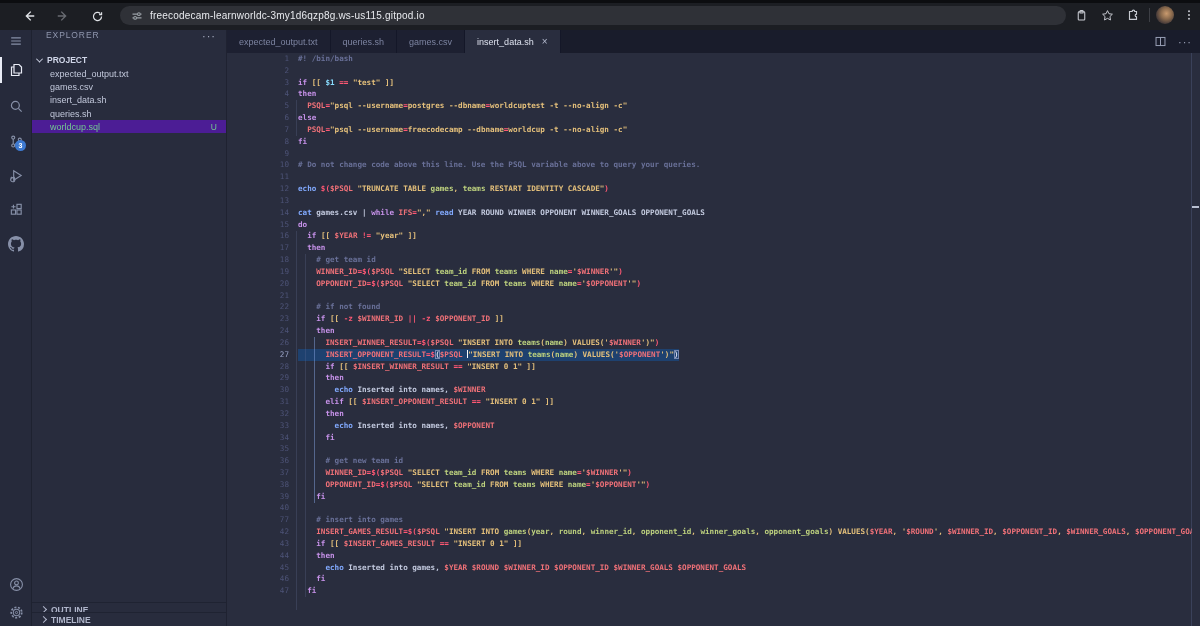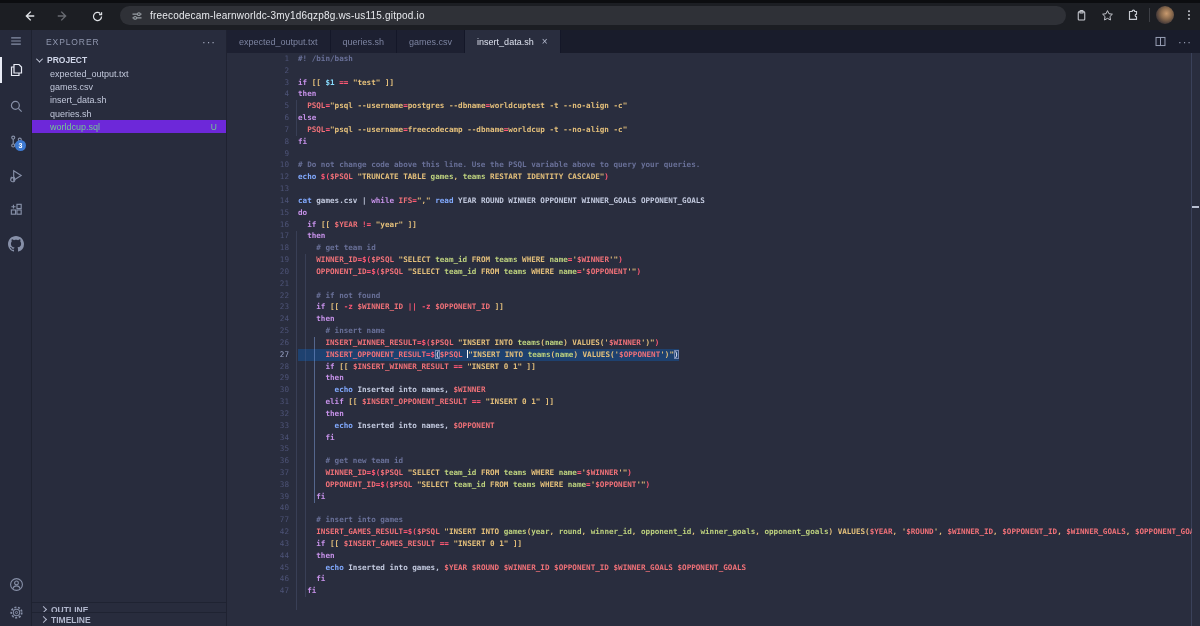--- a/index.html
+++ b/index.html
@@ -18,26 +18,26 @@
           background:radial-gradient(circle at 58% 42%, #c99a6e 0%, #8a6a4d 38%, #4a3d3a 68%, #23242e 100%);}
   
   .vscode{position:absolute;top:30px;left:0;width:1200px;height:596px;background:#292d3e;}
   .activitybar{position:absolute;left:0;top:0;width:32px;height:596px;background:#262a3b;border-right:1px solid #1e2230;box-sizing:border-box;}
   .ab-icon{position:absolute;left:0;width:32px;height:26px;display:flex;align-items:center;justify-content:center;color:#8archive;color:#8790a8;}
   .ab-icon.active{color:#e9ecf6;}
   .ab-indicator{position:absolute;left:0;top:27px;width:2px;height:26px;background:#e9ecf6;}
   .scm-badge{position:absolute;left:15px;top:12px;width:11px;height:11px;border-radius:50%;background:#3e7ad1;color:#fff;
              font-size:7px;line-height:11px;text-align:center;font-weight:bold;}
   .sidebar{position:absolute;left:32px;top:0;width:195px;height:596px;background:#282c3d;border-right:1px solid #1f2231;box-sizing:border-box;}
-  .sb-header{height:23px;display:flex;align-items:center;padding:0 10px 0 14px;color:#9097ae;font-size:8.5px;letter-spacing:.9px;}
+  .sb-header{height:23px;display:flex;padding:0 10px 0 14px;color:#9097ae;font-size:8.5px;letter-spacing:.9px;}
   .sb-header .ttl{flex:1;}
   .sb-actions{color:#aab0c4;font-size:11px;letter-spacing:1px;}
   .sb-section{height:14px;display:flex;align-items:center;font-weight:bold;font-size:8.5px;color:#d0d6e8;padding-left:5px;gap:5px;}
   .file-row{height:13.3px;display:flex;align-items:center;padding-left:18px;font-size:9px;color:#c2c8db;}
-  .file-row.selected{background:#6d28d9;color:#73c991;}
+  .file-row.selected{background:#4c1d95;color:#73c991;}
   .file-badge{margin-left:auto;margin-right:9px;color:#73c991;font-size:8.5px;}
   .sb-collapse{position:absolute;left:0;right:0;height:14px;border-top:1px solid #1f2332;display:flex;align-items:center;
                font-weight:bold;font-size:8.5px;color:#b0b6cb;padding-left:9px;gap:5px;background:#282c3d;box-sizing:border-box;}
   .chev{display:inline-block;width:4px;height:4px;border-right:1px solid currentColor;border-bottom:1px solid currentColor;}
   .chev.down{transform:rotate(45deg) translate(-1px,-1px);}
   .chev.right{transform:rotate(-45deg);}
   
   .tabsbar{position:absolute;left:227px;top:0;width:973px;height:23px;background:#191c2b;display:flex;}
   .tab{height:23px;display:flex;align-items:center;padding:0 12px;font-size:9px;color:#7c83a0;background:#1d2031;border-right:1px solid #141728;}
   .tab.active{background:#292d3e;color:#dde1ee;}
@@ -252,34 +252,34 @@
           <div class="line"><span class="ln">1</span><span class="lc"><span class="lci"><span class="tok-c">#! /bin/bash</span></span></span></div>
           <div class="line"><span class="ln">2</span><span class="lc"><span class="lci"></span></span></div>
           <div class="line"><span class="ln">3</span><span class="lc"><span class="lci"><span class="tok-k">if </span><span class="tok-s">[[ </span><span class="tok-cy">$1 </span><span class="tok-r">== </span><span class="tok-s">"test" ]]</span></span></span></div>
           <div class="line"><span class="ln">4</span><span class="lc"><span class="lci"><span class="tok-k">then</span></span></span></div>
           <div class="line"><span class="ln">5</span><span class="lc"><span class="lci"><span class="tok-p">  </span><span class="tok-v">PSQL</span><span class="tok-r">=</span><span class="tok-s">"psql --username</span><span class="tok-r">=</span><span class="tok-s">postgres --dbname</span><span class="tok-r">=</span><span class="tok-s">worldcuptest -t --no-align -c"</span></span></span></div>
           <div class="line"><span class="ln">6</span><span class="lc"><span class="lci"><span class="tok-k">else</span></span></span></div>
           <div class="line"><span class="ln">7</span><span class="lc"><span class="lci"><span class="tok-p">  </span><span class="tok-v">PSQL</span><span class="tok-r">=</span><span class="tok-s">"psql --username</span><span class="tok-r">=</span><span class="tok-s">freecodecamp --dbname</span><span class="tok-r">=</span><span class="tok-s">worldcup -t --no-align -c"</span></span></span></div>
           <div class="line"><span class="ln">8</span><span class="lc"><span class="lci"><span class="tok-k">fi</span></span></span></div>
           <div class="line"><span class="ln">9</span><span class="lc"><span class="lci"></span></span></div>
           <div class="line"><span class="ln">10</span><span class="lc"><span class="lci"><span class="tok-c"># Do not change code above this line. Use the PSQL variable above to query your queries.</span></span></span></div>
+          <div class="line"><span class="ln">11</span><span class="lc"><span class="lci"></span></span></div>
           <div class="line"><span class="ln">12</span><span class="lc"><span class="lci"><span class="tok-b">echo </span><span class="tok-r">$(</span><span class="tok-v">$PSQL</span><span class="tok-s"> "TRUNCATE TABLE </span><span class="tok-g">games</span><span class="tok-s">, </span><span class="tok-g">teams</span><span class="tok-s"> RESTART IDENTITY CASCADE"</span><span class="tok-r">)</span></span></span></div>
           <div class="line"><span class="ln">13</span><span class="lc"><span class="lci"></span></span></div>
           <div class="line"><span class="ln">14</span><span class="lc"><span class="lci"><span class="tok-b">cat </span><span class="tok-p">games.csv | </span><span class="tok-k">while </span><span class="tok-v">IFS</span><span class="tok-r">=</span><span class="tok-s">"," </span><span class="tok-b">read </span><span class="tok-p">YEAR ROUND WINNER OPPONENT WINNER_GOALS OPPONENT_GOALS</span></span></span></div>
           <div class="line"><span class="ln">15</span><span class="lc"><span class="lci"><span class="tok-k">do</span></span></span></div>
           <div class="line"><span class="ln">16</span><span class="lc"><span class="lci"><span class="tok-p">  </span><span class="tok-k">if </span><span class="tok-s">[[ </span><span class="tok-v">$YEAR </span><span class="tok-r">!= </span><span class="tok-s">"year" ]]</span></span></span></div>
           <div class="line"><span class="ln">17</span><span class="lc"><span class="lci"><span class="tok-p">  </span><span class="tok-k">then</span></span></span></div>
           <div class="line"><span class="ln">18</span><span class="lc"><span class="lci"><span class="tok-p">    </span><span class="tok-c"># get team id</span></span></span></div>
           <div class="line"><span class="ln">19</span><span class="lc"><span class="lci"><span class="tok-p">    </span><span class="tok-v">WINNER_ID</span><span class="tok-r">=$(</span><span class="tok-v">$PSQL</span><span class="tok-s"> "SELECT </span><span class="tok-g">team_id</span><span class="tok-s"> FROM </span><span class="tok-g">teams</span><span class="tok-s"> WHERE </span><span class="tok-g">name</span><span class="tok-r">=</span><span class="tok-s">'</span><span class="tok-v">$WINNER</span><span class="tok-s">'"</span><span class="tok-r">)</span></span></span></div>
           <div class="line"><span class="ln">20</span><span class="lc"><span class="lci"><span class="tok-p">    </span><span class="tok-v">OPPONENT_ID</span><span class="tok-r">=$(</span><span class="tok-v">$PSQL</span><span class="tok-s"> "SELECT </span><span class="tok-g">team_id</span><span class="tok-s"> FROM </span><span class="tok-g">teams</span><span class="tok-s"> WHERE </span><span class="tok-g">name</span><span class="tok-r">=</span><span class="tok-s">'</span><span class="tok-v">$OPPONENT</span><span class="tok-s">'"</span><span class="tok-r">)</span></span></span></div>
           <div class="line"><span class="ln">21</span><span class="lc"><span class="lci"></span></span></div>
           <div class="line"><span class="ln">22</span><span class="lc"><span class="lci"><span class="tok-p">    </span><span class="tok-c"># if not found</span></span></span></div>
           <div class="line"><span class="ln">23</span><span class="lc"><span class="lci"><span class="tok-p">    </span><span class="tok-k">if </span><span class="tok-s">[[ </span><span class="tok-r">-z </span><span class="tok-v">$WINNER_ID </span><span class="tok-r">|| -z </span><span class="tok-v">$OPPONENT_ID</span><span class="tok-s"> ]]</span></span></span></div>
           <div class="line"><span class="ln">24</span><span class="lc"><span class="lci"><span class="tok-p">    </span><span class="tok-k">then</span></span></span></div>
-          <div class="line"><span class="ln">25</span><span class="lc"><span class="lci"><span class="tok-p">      </span><span class="tok-c"># insert name</span></span></span></div>
           <div class="line"><span class="ln">26</span><span class="lc"><span class="lci"><span class="tok-p">      </span><span class="tok-v">INSERT_WINNER_RESULT</span><span class="tok-r">=$(</span><span class="tok-v">$PSQL</span><span class="tok-s"> "INSERT INTO </span><span class="tok-g">teams</span><span class="tok-s">(</span><span class="tok-g">name</span><span class="tok-s">) VALUES('</span><span class="tok-v">$WINNER</span><span class="tok-s">')"</span><span class="tok-r">)</span></span></span></div>
           <div class="line current"><span class="ln">27</span><span class="lc"><span class="lci"><span class="tok-p">      </span><span class="tok-v">INSERT_OPPONENT_RESULT</span><span class="tok-r">=$</span><span class="tok-bx">(</span><span class="tok-v">$PSQL</span><span class="tok-p"> </span><span class="cur"></span><span class="tok-s">"INSERT INTO </span><span class="tok-g">teams</span><span class="tok-s">(</span><span class="tok-g">name</span><span class="tok-s">) VALUES('</span><span class="tok-v">$OPPONENT</span><span class="tok-s">')"</span><span class="tok-bx">)</span></span></span></div>
           <div class="line"><span class="ln">28</span><span class="lc"><span class="lci"><span class="tok-p">      </span><span class="tok-k">if </span><span class="tok-s">[[ </span><span class="tok-v">$INSERT_WINNER_RESULT </span><span class="tok-r">== </span><span class="tok-s">"INSERT 0 1" ]]</span></span></span></div>
           <div class="line"><span class="ln">29</span><span class="lc"><span class="lci"><span class="tok-p">      </span><span class="tok-k">then</span></span></span></div>
           <div class="line"><span class="ln">30</span><span class="lc"><span class="lci"><span class="tok-p">        </span><span class="tok-b">echo </span><span class="tok-p">Inserted into names, </span><span class="tok-v">$WINNER</span></span></span></div>
           <div class="line"><span class="ln">31</span><span class="lc"><span class="lci"><span class="tok-p">      </span><span class="tok-k">elif </span><span class="tok-s">[[ </span><span class="tok-v">$INSERT_OPPONENT_RESULT </span><span class="tok-r">== </span><span class="tok-s">"INSERT 0 1" ]]</span></span></span></div>
           <div class="line"><span class="ln">32</span><span class="lc"><span class="lci"><span class="tok-p">      </span><span class="tok-k">then</span></span></span></div>
           <div class="line"><span class="ln">33</span><span class="lc"><span class="lci"><span class="tok-p">        </span><span class="tok-b">echo </span><span class="tok-p">Inserted into names, </span><span class="tok-v">$OPPONENT</span></span></span></div>
           <div class="line"><span class="ln">34</span><span class="lc"><span class="lci"><span class="tok-p">      </span><span class="tok-k">fi</span></span></span></div>
           <div class="line"><span class="ln">35</span><span class="lc"><span class="lci"></span></span></div>

